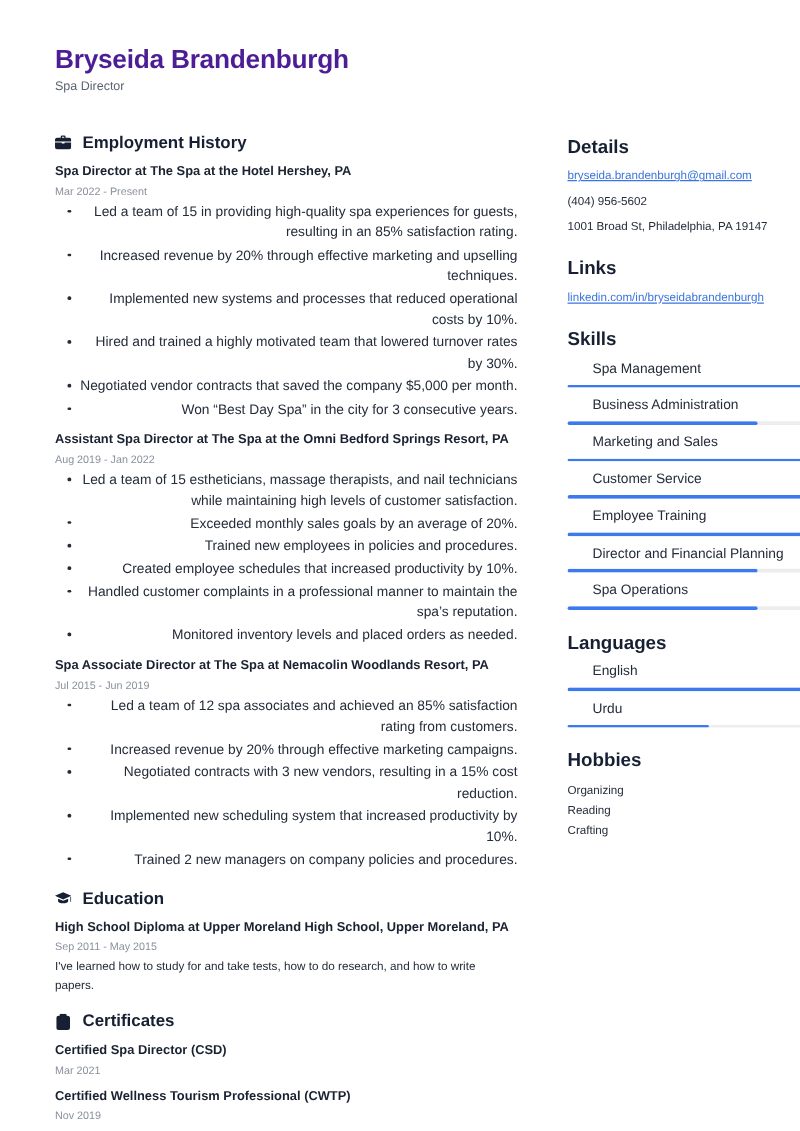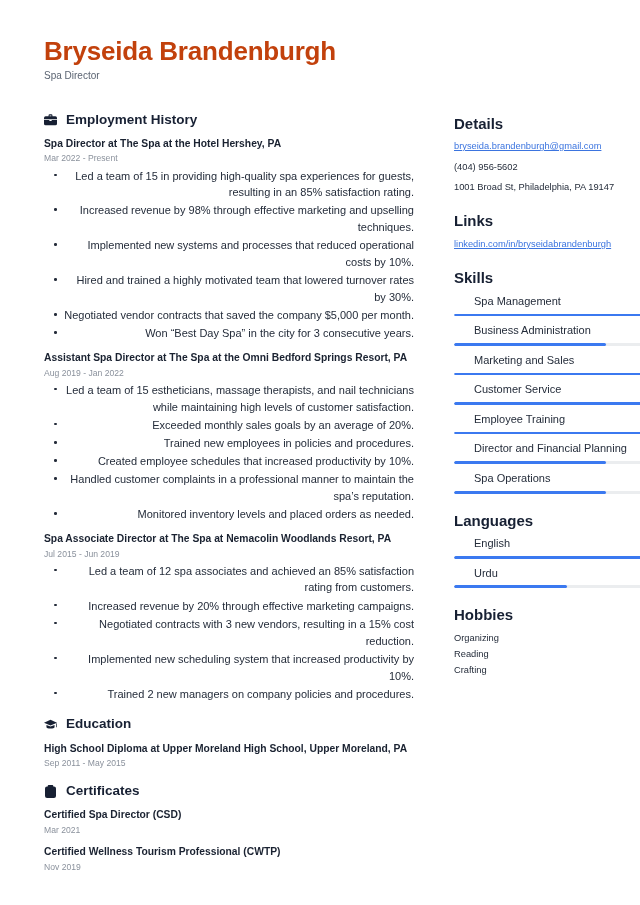--- a/index.html
+++ b/index.html
@@ -19,24 +19,24 @@
     width: 640px;
     height: 905px;
     box-sizing: border-box;
     padding: 36px 16px 0 44px;
     background: #ffffff;
   }
 
   
   .header { margin-bottom: 30px; }
   .full-name {
-    font-size: 26px;
+    font-size: 21px;
     font-weight: bold;
     letter-spacing: -0.2px;
-    color: #c2410c;
+    color: #4c1d95;
     line-height: 1.18;
     margin: 0 0 2px 0;
   }
   .job-title {
     font-size: 10px;
     color: #5b6472;
     margin: 0;
     line-height: 1.3;
   }
 
@@ -201,21 +201,21 @@
             </svg>
           </span>
           <span class="section-title">Employment History</span>
         </div>
 
         <div class="entry">
           <p class="entry-title">Spa Director at The Spa at the Hotel Hershey, PA</p>
           <p class="entry-date">Mar 2022 - Present</p>
           <ul class="bullets">
             <li>Led a team of 15 in providing high-quality spa experiences for guests, resulting in an 85% satisfaction rating.</li>
-            <li>Increased revenue by 98% through effective marketing and upselling techniques.</li>
+            <li>Increased revenue by 20% through effective marketing and upselling techniques.</li>
             <li>Implemented new systems and processes that reduced operational costs by 10%.</li>
             <li>Hired and trained a highly motivated team that lowered turnover rates by 30%.</li>
             <li>Negotiated vendor contracts that saved the company $5,000 per month.</li>
             <li>Won “Best Day Spa” in the city for 3 consecutive years.</li>
           </ul>
         </div>
 
         <div class="entry">
           <p class="entry-title">Assistant Spa Director at The Spa at the Omni Bedford Springs Resort, PA</p>
           <p class="entry-date">Aug 2019 - Jan 2022</p>
@@ -249,20 +249,21 @@
               <path d="M9 0 0 4l9 4 9-4-9-4Z"></path>
               <path d="M3.4 7.1v3.1c0 .9 2.5 2 5.6 2s5.6-1.1 5.6-2V7.1L9 9.4 3.4 7.1Z"></path>
               <path d="M17 5v5.4h1V4.6L17 5Z"></path>
             </svg>
           </span>
           <span class="section-title">Education</span>
         </div>
         <div class="entry">
           <p class="entry-title">High School Diploma at Upper Moreland High School, Upper Moreland, PA</p>
           <p class="entry-date">Sep 2011 - May 2015</p>
+          <p class="entry-desc">I've learned how to study for and take tests, how to do research, and how to write papers.</p>
         </div>
       </div>
 
       <div class="section">
         <div class="section-head">
           <span class="section-icon">
             <svg width="11" height="13" viewBox="0 0 12 14" fill="currentColor">
               <path d="M4 0h4a1 1 0 0 1 1 1v.6h.8A2.2 2.2 0 0 1 12 3.8v8A2.2 2.2 0 0 1 9.8 14H2.2A2.2 2.2 0 0 1 0 11.8v-8a2.2 2.2 0 0 1 2.2-2.2H3V1a1 1 0 0 1 1-1Zm-1.3 4.6h2v1.6h-2V4.6Zm3.1 0h3.5v1.6H5.8V4.6Zm-3.1 3h2v1.6h-2V7.6Zm3.1 0h3.5v1.6H5.8V7.6Z"></path>
             </svg>
           </span>

